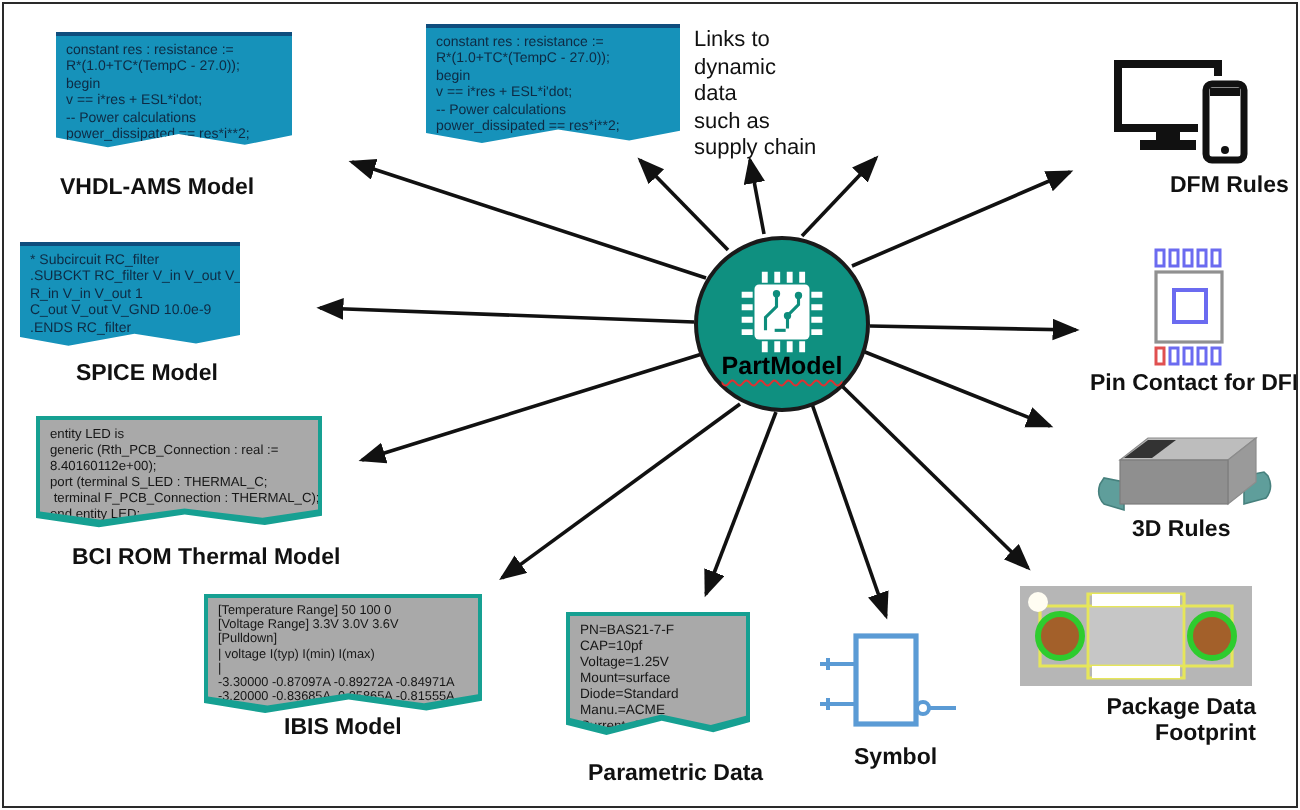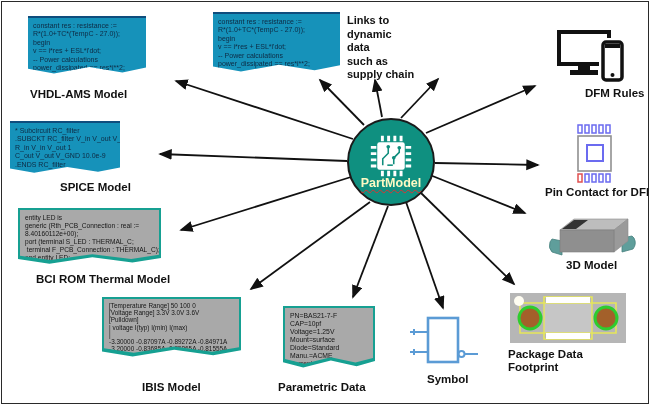--- a/index.html
+++ b/index.html
@@ -16,32 +16,32 @@
   .gray-doc .inner{
     position:absolute;left:2px;top:2px;right:2px;bottom:4px;background:#a9a9a9;
     clip-path:polygon(0% 0%,100% 0%,100% 86%,80% 94%,52% 85%,22% 96%,0% 88%);
   }
   .code{
     margin:0;padding:4px 5px 0 5px;font-family:"Liberation Sans",sans-serif;
     font-size:7px;line-height:8.4px;white-space:pre;color:#0e2a43;position:relative;
   }
   .gray-doc .code{color:#161616;}
   .node-label{position:absolute;font-weight:bold;color:#111;font-size:11.5px;white-space:pre;}
-  .text-list{position:absolute;font-weight:bold;color:#111;font-size:11px;line-height:13.5px;white-space:pre;}
+  .text-list{position:absolute;font-weight:normal;color:#111;font-size:11px;line-height:13.5px;white-space:pre;}
   .center-node{
     position:absolute;left:345px;top:116px;width:88px;height:88px;border-radius:50%;
     background:#0f9080;border:2.5px solid #1a1a1a;box-sizing:border-box;
     display:flex;flex-direction:column;align-items:center;justify-content:center;
   }
   .center-label{
-    color:#fef9c3;font-weight:bold;font-size:12.5px;margin-top:-2px;
+    color:#000000;font-weight:bold;font-size:12.5px;margin-top:-2px;
     text-decoration:underline wavy #e03030 1px;text-underline-offset:2px;
   }
   .icon-box{position:absolute;}
-  .fp-label{position:absolute;left:506px;top:346px;width:120px;text-align:left;
+  .fp-label{position:absolute;left:506px;top:346px;width:120px;text-align:right;
     font-weight:bold;font-size:11.5px;line-height:13px;white-space:pre;color:#111;}
 </style>
 </head>
 <body>
 
 <div class="canvas">
 
   <svg class="arrows" width="646" height="401">
     <defs>
       <marker id="ah" markerWidth="9" markerHeight="8" refX="6.5" refY="3" orient="auto">
@@ -123,21 +123,21 @@
   <div class="node-label" style="left:543px;top:184px;">Pin Contact for DFM</div>
 
   <svg class="icon-box" style="left:546px;top:212px;" width="88" height="48" viewBox="0 0 88 48">
     <path d="M2,28 q-2,6 2,10 l10,3 v-14 l-10,-2 z" fill="#5f9e9b" stroke="#46807d" stroke-width="0.8"></path>
     <path d="M86,24 q3,6 -1,11 l-11,3 v-14 l10,-2 z" fill="#5f9e9b" stroke="#46807d" stroke-width="0.8"></path>
     <polygon points="12,16 26,5 80,5 66,16" fill="#bdbdbd" stroke="#8c8c8c" stroke-width="0.6"></polygon>
     <polygon points="14,15 26,6 40,6 28,15" fill="#333333"></polygon>
     <polygon points="66,16 80,5 80,27 66,38" fill="#9a9a9a" stroke="#8c8c8c" stroke-width="0.6"></polygon>
     <rect x="12" y="16" width="54" height="22" fill="#8f8f8f" stroke="#7c7c7c" stroke-width="0.6"></rect>
   </svg>
-  <div class="node-label" style="left:564px;top:257px;">3D Model</div>
+  <div class="node-label" style="left:564px;top:257px;">3D Rules</div>
 
   <svg class="icon-box" style="left:508px;top:291px;" width="116" height="50" viewBox="0 0 116 50">
     <rect x="0" y="0" width="116" height="50" fill="#b6b6b6"></rect>
     <path d="M10,10 H34 V4 H82 V10 H106 V40 H82 V46 H34 V40 H10 Z" fill="none" stroke="#e6e65a" stroke-width="1.6"></path>
     <rect x="34" y="10" width="48" height="30" fill="#c6c6c6" stroke="#e6e65a" stroke-width="1.4"></rect>
     <rect x="36" y="4" width="44" height="6" fill="#ffffff"></rect>
     <rect x="36" y="40" width="44" height="6" fill="#ffffff"></rect>
     <circle cx="20" cy="25" r="11" fill="#a3602a" stroke="#2ecc2e" stroke-width="3"></circle>
     <circle cx="96" cy="25" r="11" fill="#a3602a" stroke="#2ecc2e" stroke-width="3"></circle>
     <circle cx="9" cy="8" r="5" fill="#fffdf2"></circle>
@@ -162,55 +162,55 @@
     <div class="inner">
         <pre class="code" style="font-size:6.8px;line-height:8px;">PN=BAS21-7-F
 CAP=10pf
 Voltage=1.25V
 Mount=surface
 Diode=Standard
 Manu.=ACME
 Current=200ma</pre>
       </div>
   </div>
-  <div class="node-label" style="left:276px;top:379px;">Parametric Data</div>
+  <div class="node-label" style="left:292px;top:379px;">Parametric Data</div>
 
   <div class="doc gray-doc" style="left:100px;top:295px;width:139px;height:62px;">
     <div class="inner">
         <pre class="code" style="font-size:6.4px;line-height:7.2px;padding-top:3px;">[Temperature Range] 50 100 0
 [Voltage Range] 3.3V 3.0V 3.6V
 [Pulldown]
 | voltage I(typ) I(min) I(max)
 |
 -3.30000 -0.87097A -0.89272A -0.84971A
 -3.20000 -0.83685A -0.85865A -0.81555A</pre>
       </div>
   </div>
-  <div class="node-label" style="left:140px;top:379px;">IBIS Model</div>
+  <div class="node-label" style="left:140px;top:356px;">IBIS Model</div>
 
   <div class="doc gray-doc" style="left:16px;top:206px;width:143px;height:58px;">
     <div class="inner">
         <pre class="code" style="font-size:6.6px;line-height:8px;">entity LED is
 generic (Rth_PCB_Connection : real :=
 8.40160112e+00);
 port (terminal S_LED : THERMAL_C;
  terminal F_PCB_Connection : THERMAL_C);
 end entity LED;</pre>
       </div>
   </div>
   <div class="node-label" style="left:14px;top:271px;padding-left:20px;">BCI ROM Thermal Model</div>
 
   <div class="doc teal-doc" style="left:8px;top:119px;width:110px;height:52px;">
     <pre class="code">* Subcircuit RC_filter
 .SUBCKT RC_filter V_in V_out V_GND
 R_in V_in V_out 1
 C_out V_out V_GND 10.0e-9
 .ENDS RC_filter</pre>
   </div>
-  <div class="node-label" style="left:36px;top:179px;margin-left:22px;">SPICE Model</div>
+  <div class="node-label" style="left:36px;top:179px;">SPICE Model</div>
 
   <div class="center-node">
     <svg width="44" height="44" viewBox="0 0 48 48">
       <line x1="13" y1="5" x2="39" y2="5" stroke="#fff" stroke-width="6" stroke-dasharray="3.2 3.6"></line>
       <line x1="13" y1="43" x2="39" y2="43" stroke="#fff" stroke-width="6" stroke-dasharray="3.2 3.6"></line>
       <line x1="5" y1="13" x2="5" y2="39" stroke="#fff" stroke-width="6" stroke-dasharray="3.2 3.6"></line>
       <line x1="43" y1="13" x2="43" y2="39" stroke="#fff" stroke-width="6" stroke-dasharray="3.2 3.6"></line>
       <rect x="9" y="9" width="30" height="30" rx="2.5" fill="#fff"></rect>
       <g stroke="#0e8d7c" stroke-width="1.7" fill="none">
         <path d="M15,34 V27 L21,21 V15"></path>

